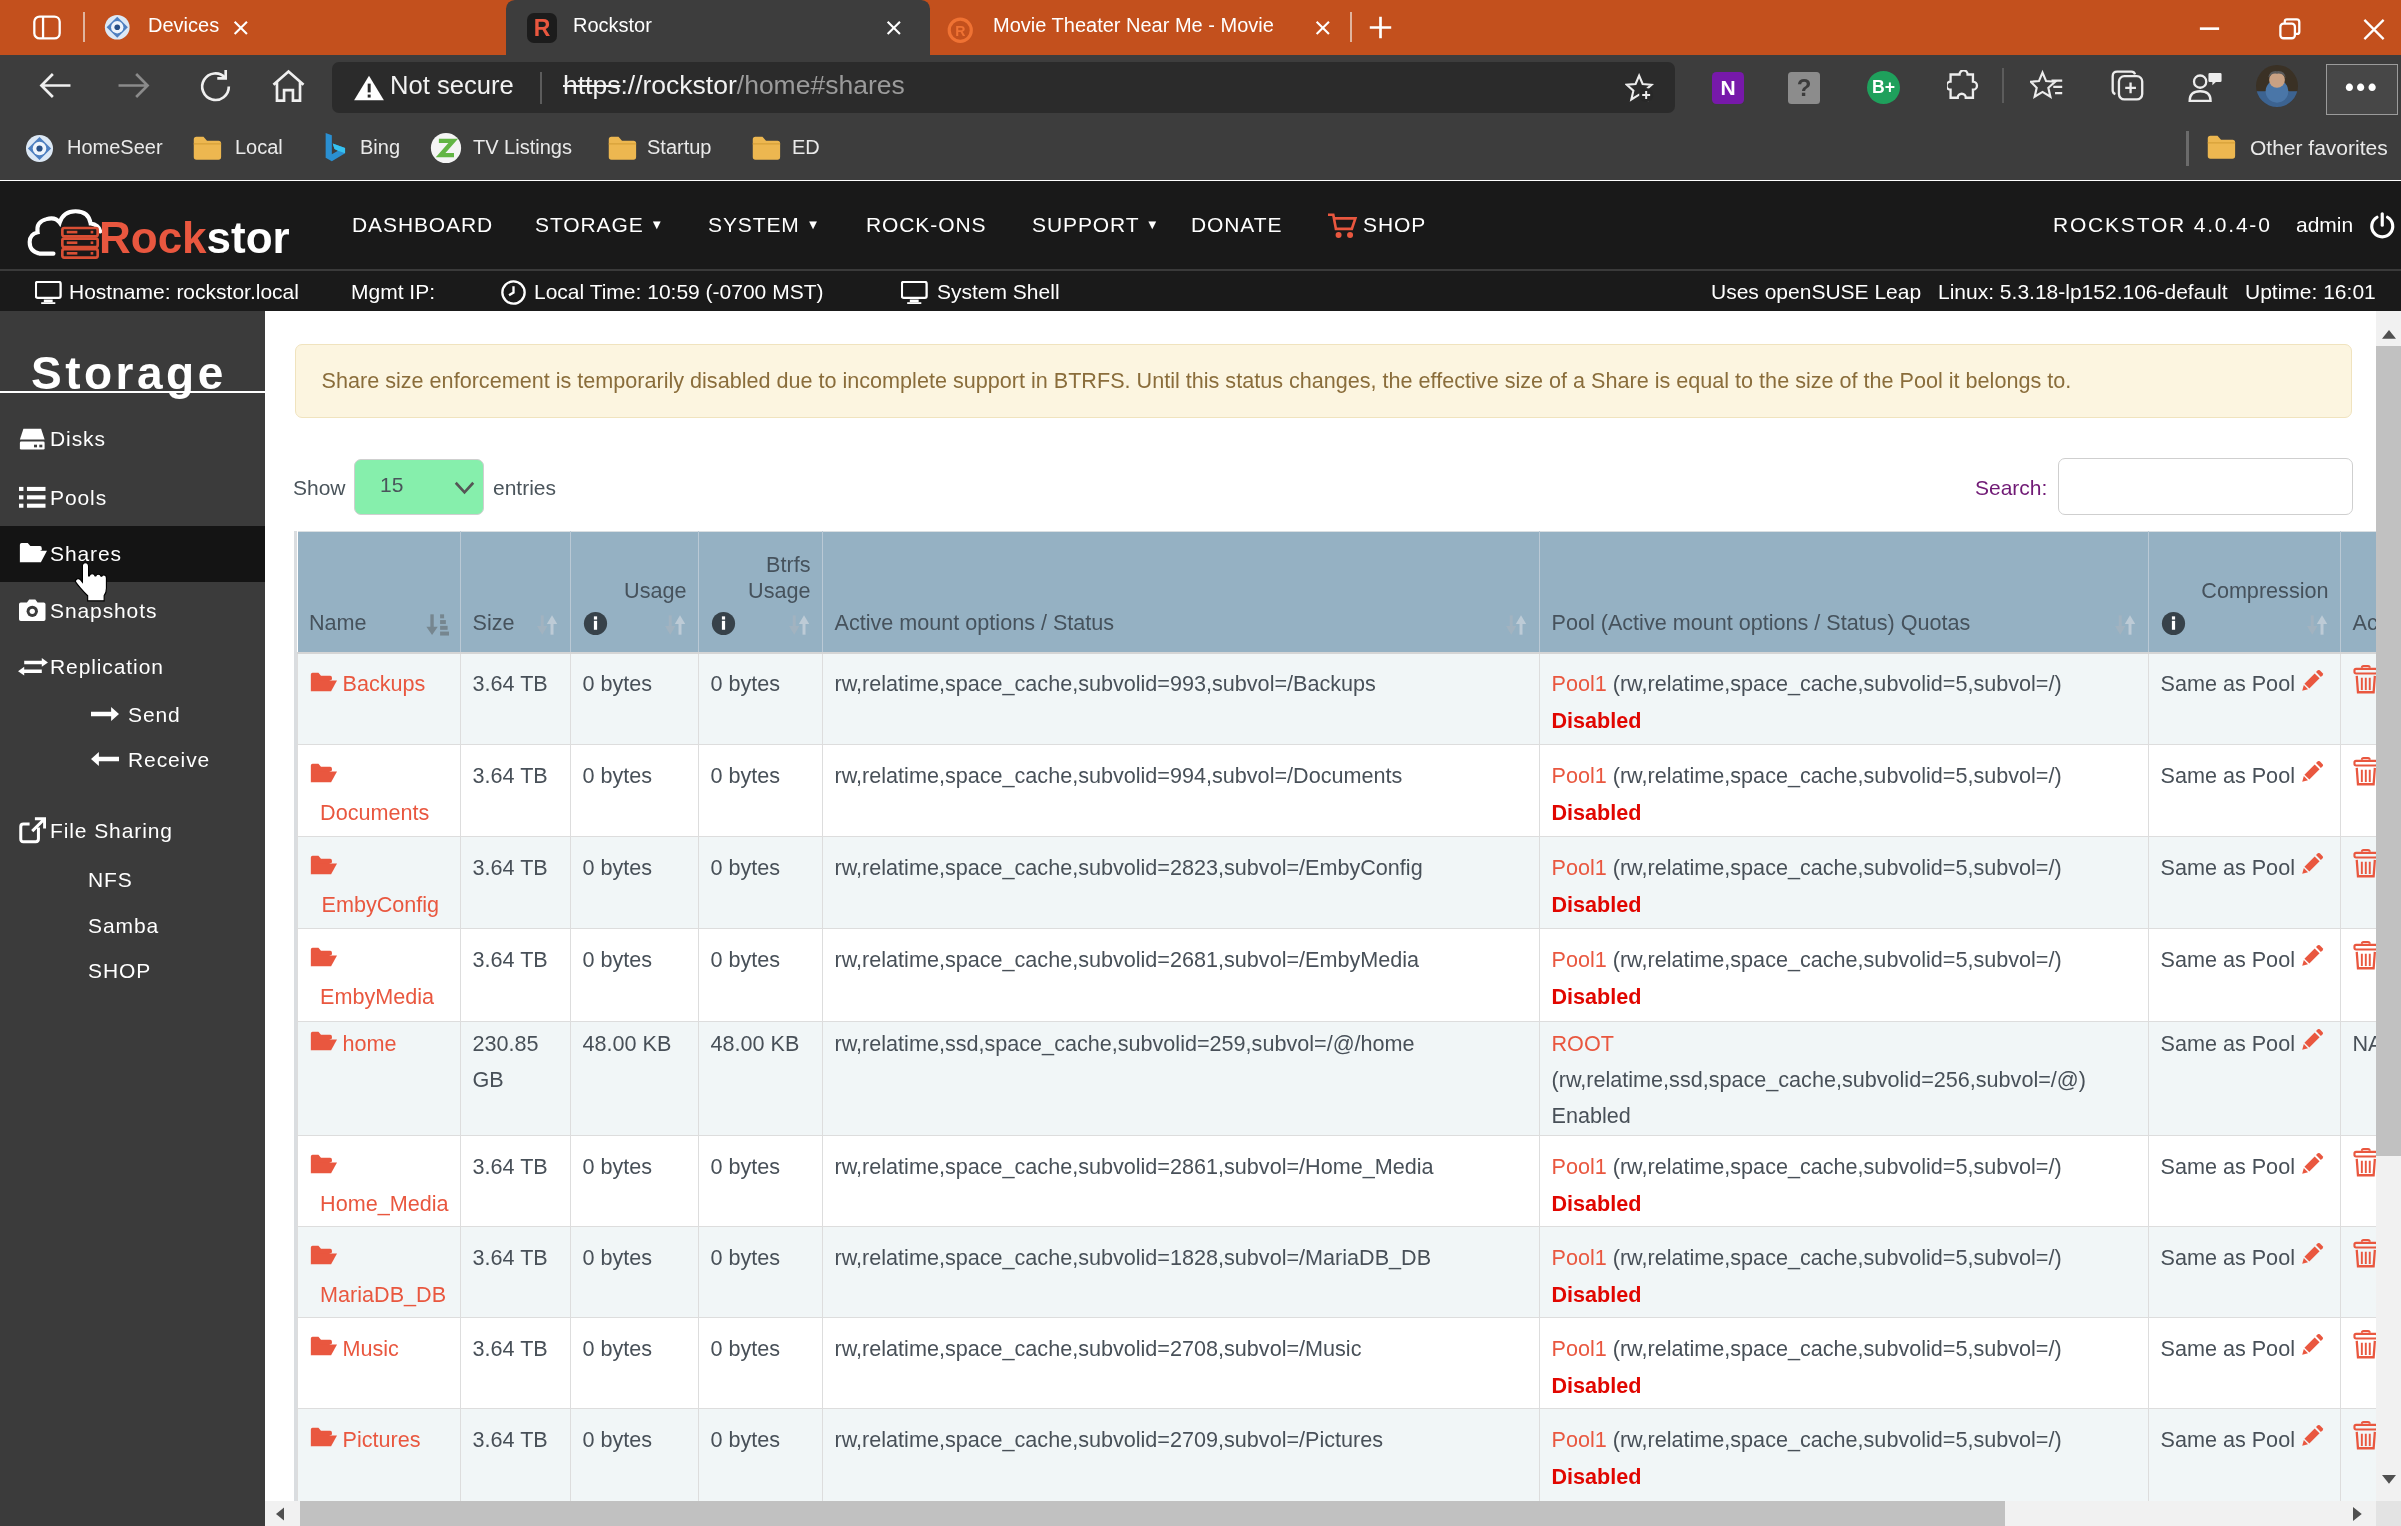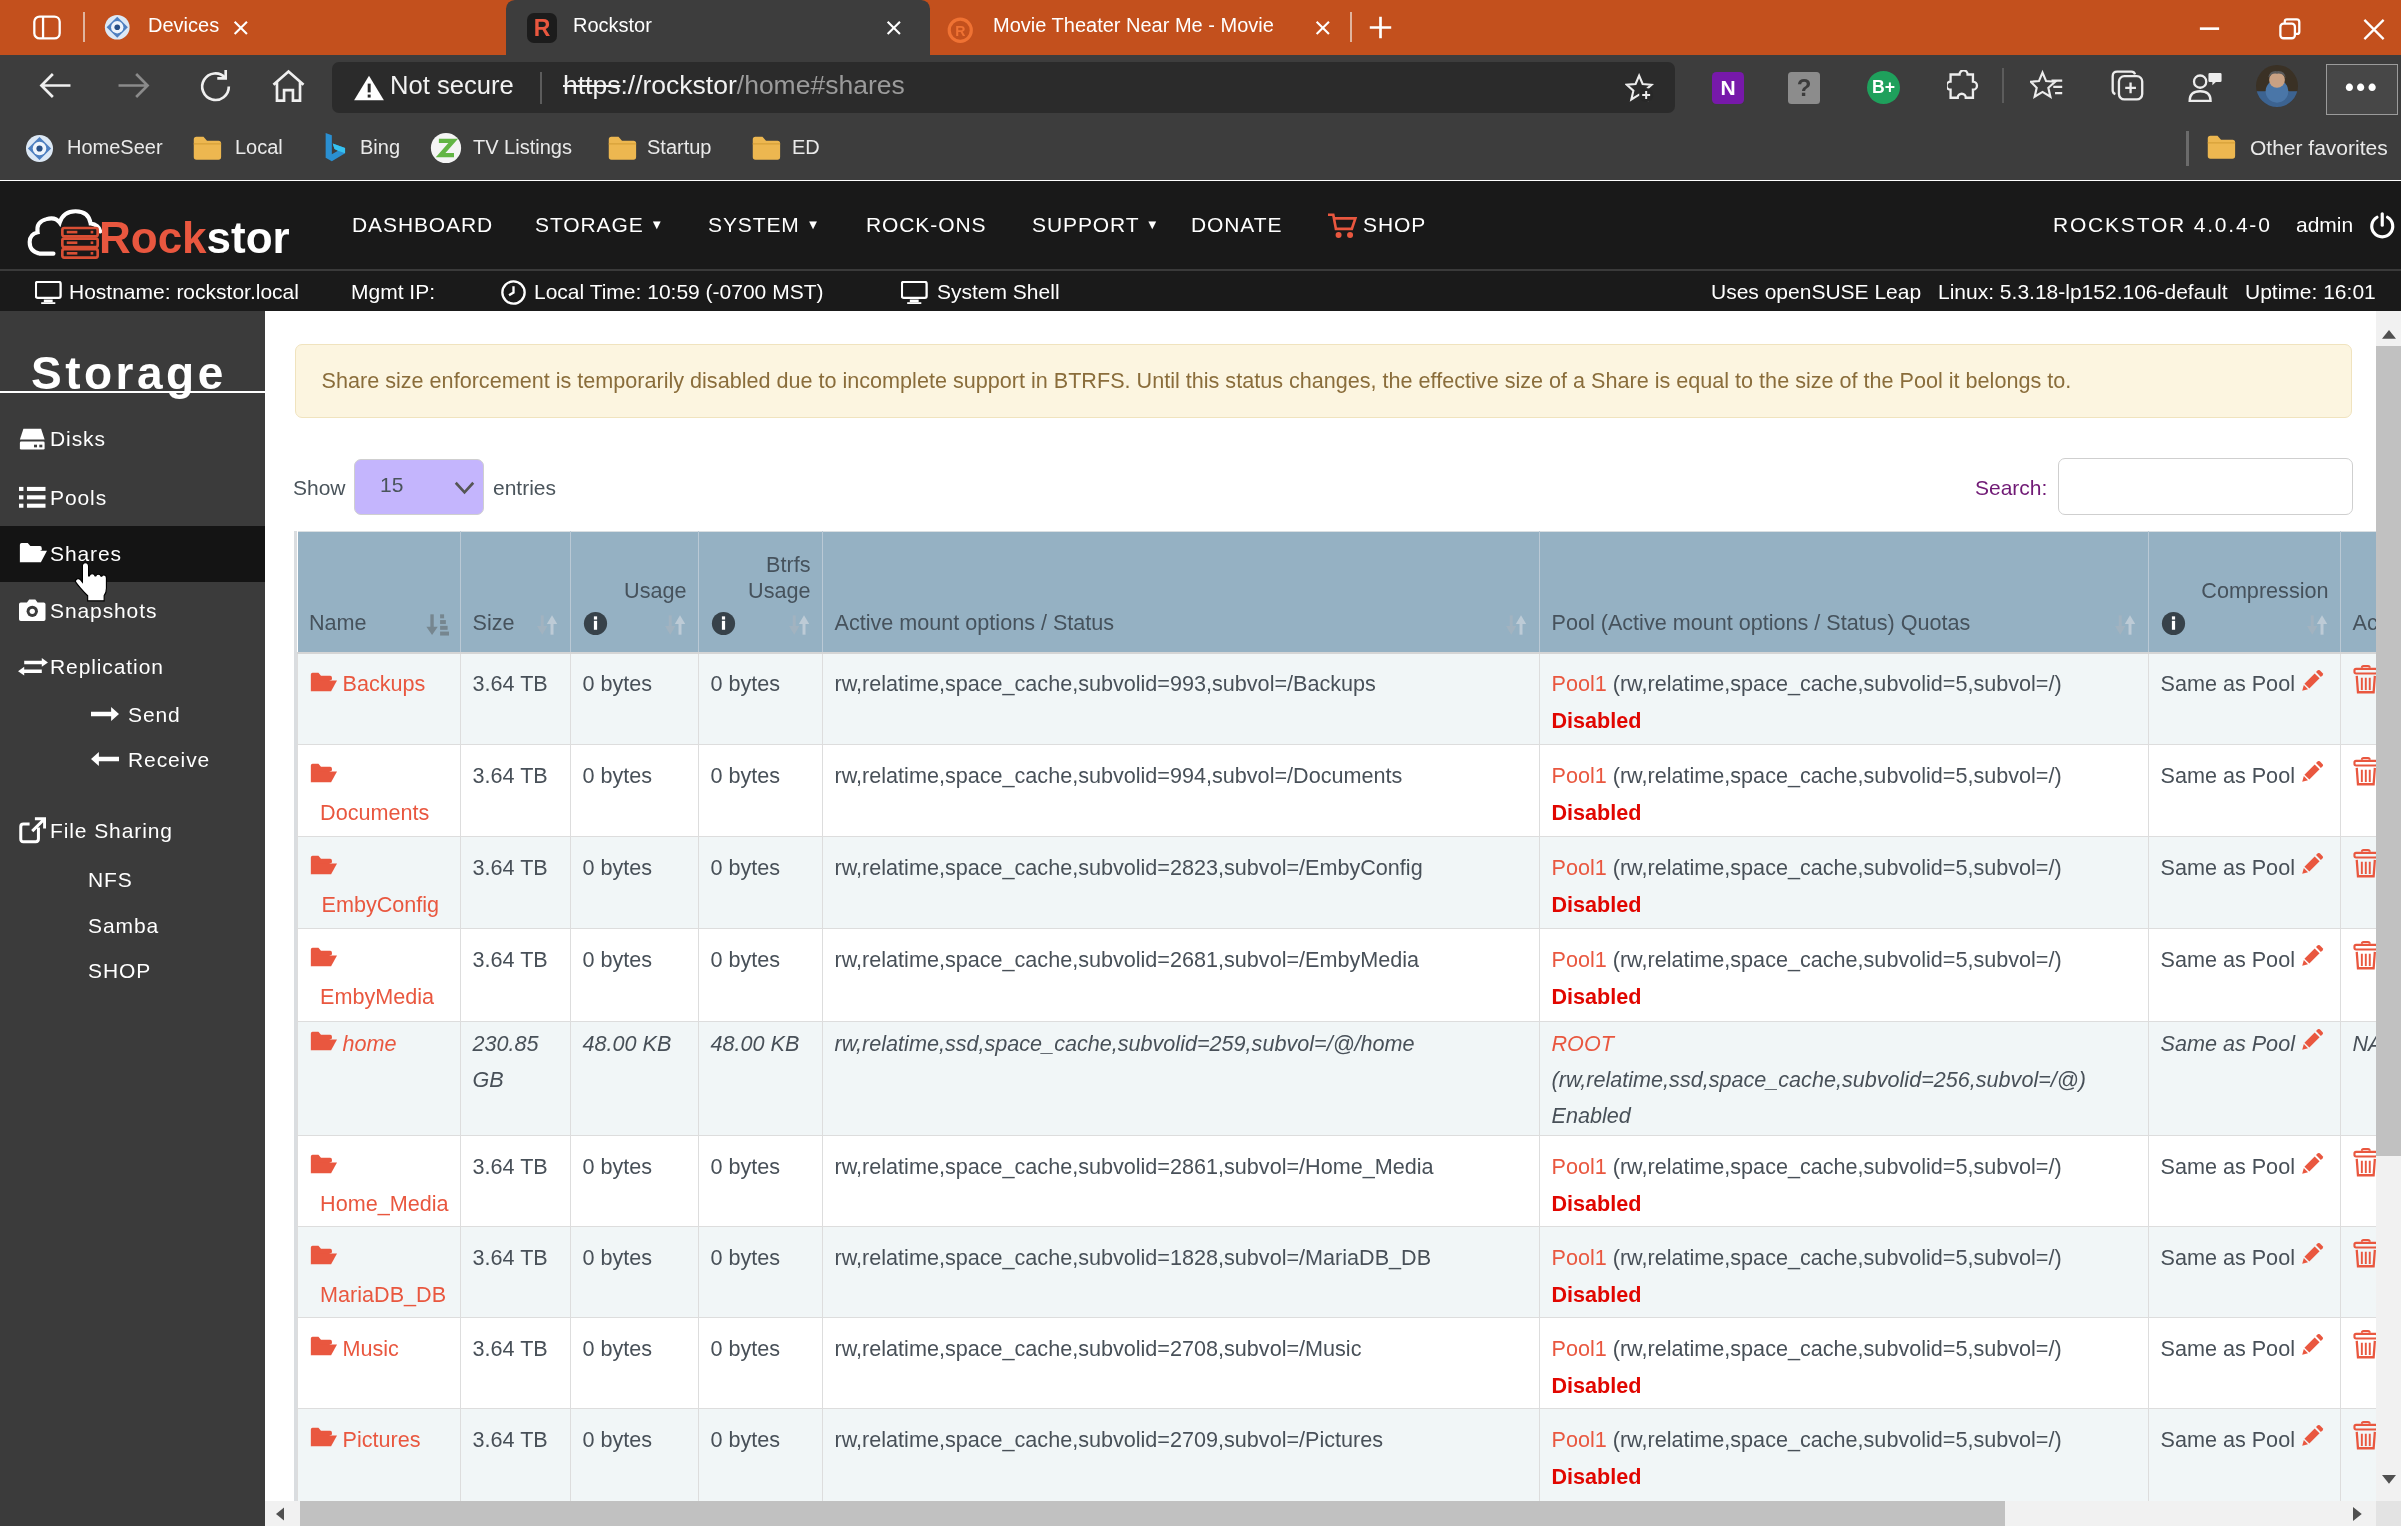--- a/index.html
+++ b/index.html
@@ -31,21 +31,21 @@
 
 #content { position:absolute; left:265px; top:311px; width:2137px; height:1215px; background:#fff; overflow:hidden; }
 #alert { position:absolute; left:30px; top:33px; width:2057px; height:74px; background:#fcf5e0;
   border:1.8px solid #f0e3be; border-radius:7px; color:#8a6d3b; font-size:21.6px; line-height:71px; padding-left:25.6px;}
 #tablewrap { position:absolute; left:32px; top:220px; width:2080px; height:970px; overflow:hidden; }
 table { border-collapse:collapse; table-layout:fixed; width:2299px; font-size:21.6px; color:#485058; border-top:1.8px solid #dadfe2; }
 th { background:#95b1c3; color:#46525c; font-weight:normal; text-align:right; vertical-align:bottom;
   padding:8.8px 11.5px 16px; border-left:1.8px solid #bac9d5; }
 th:first-child { border-left:none; }
 td { border:0.9px solid #ddd; padding:11.5px 11.5px 4.4px; vertical-align:top; line-height:37px; }
-tr.rhome td { line-height:36px; padding-top:3.5px; padding-bottom:1.8px;font-style:italic; }
+tr.rhome td { line-height:36px; padding-top:3.5px; padding-bottom:1.8px; }
 tr.odd td { background:#f1f6f7; }
 tr.even td { background:#ffffff; }
 a.orange { color:#e9573f; text-decoration:none; }
 .red { color:#e10600; font-weight:bold; }
 
 .thbot { display:flex; justify-content:space-between; align-items:flex-end; }
 thead tr { border-bottom:2.6px solid #d5d5d5; }
 
 
 #vscroll { position:absolute; left:2376px; top:311px; width:25.6px; height:1215px; background:#f1f1f1; }
@@ -368,21 +368,21 @@
       <div class="abs" style="left:88px">SHOP</div>
     </div>
 
   <svg class="abs" style="left:74px;top:250px" width="33" height="41" viewBox="0 0 29 36">
     <path d="M10 1.5 Q12.5 1.5 12.8 4 L12.8 13 L13.5 13 Q14 11.2 16 11.2 Q18 11.2 18.5 13 L19.2 13 Q19.8 11.6 21.5 11.6 Q23.3 11.6 23.8 13.4 L24.4 13.4 Q25 12.2 26.5 12.3 Q28.5 12.6 28.5 15 L28.5 24 Q28.5 28 26.5 30.5 L26.5 35 L12 35 L12 30.5 Q9 27.5 5.5 23.5 Q2.5 20 1.5 18.5 Q0.8 16.8 2.5 15.8 Q4.3 15 5.6 16.4 L7.4 18.6 L7.4 4 Q7.6 1.5 10 1.5 Z" fill="#fff" stroke="#000" stroke-width="1"></path>
   </svg>
 </div>
 <div id="content">
   <div id="alert">Share size enforcement is temporarily disabled due to incomplete support in BTRFS. Until this status changes, the effective size of a Share is equal to the size of the Pool it belongs to.</div>
   <div class="abs" style="left:28px;top:165px;font-size:21px;color:#4a545b">Show</div>
-  <div class="abs" style="left:89px;top:148px;width:130px;height:56px;border:1.8px solid #cfcfcf;border-radius:7px;background:#c4b5fd">
+  <div class="abs" style="left:89px;top:148px;width:130px;height:56px;border:1.8px solid #cfcfcf;border-radius:7px;background:#86efac">
     <div style="position:absolute;left:25px;top:13.2px;font-size:21px;color:#4a545b">15</div>
     <svg class="abs" style="left:99px;top:21px" width="21" height="14" viewBox="0 0 24 16">
         <path d="M2 2 L12 13 L22 2" fill="none" stroke="#555" stroke-width="3"></path>
       </svg>
   </div>
   <div class="abs" style="left:228px;top:165px;font-size:21px;color:#4a545b">entries</div>
   <div class="abs" style="left:1710px;top:165px;font-size:21px;color:#701a75">Search:</div>
   <div class="abs" style="left:1793px;top:147px;width:295px;height:57px;border:1.8px solid #cfcfcf;border-radius:7px;background:#fff"></div>
   <div class="abs" style="left:29px;top:220px;width:2.6px;height:970px;background:#dadde0"></div>
   <div id="tablewrap">

